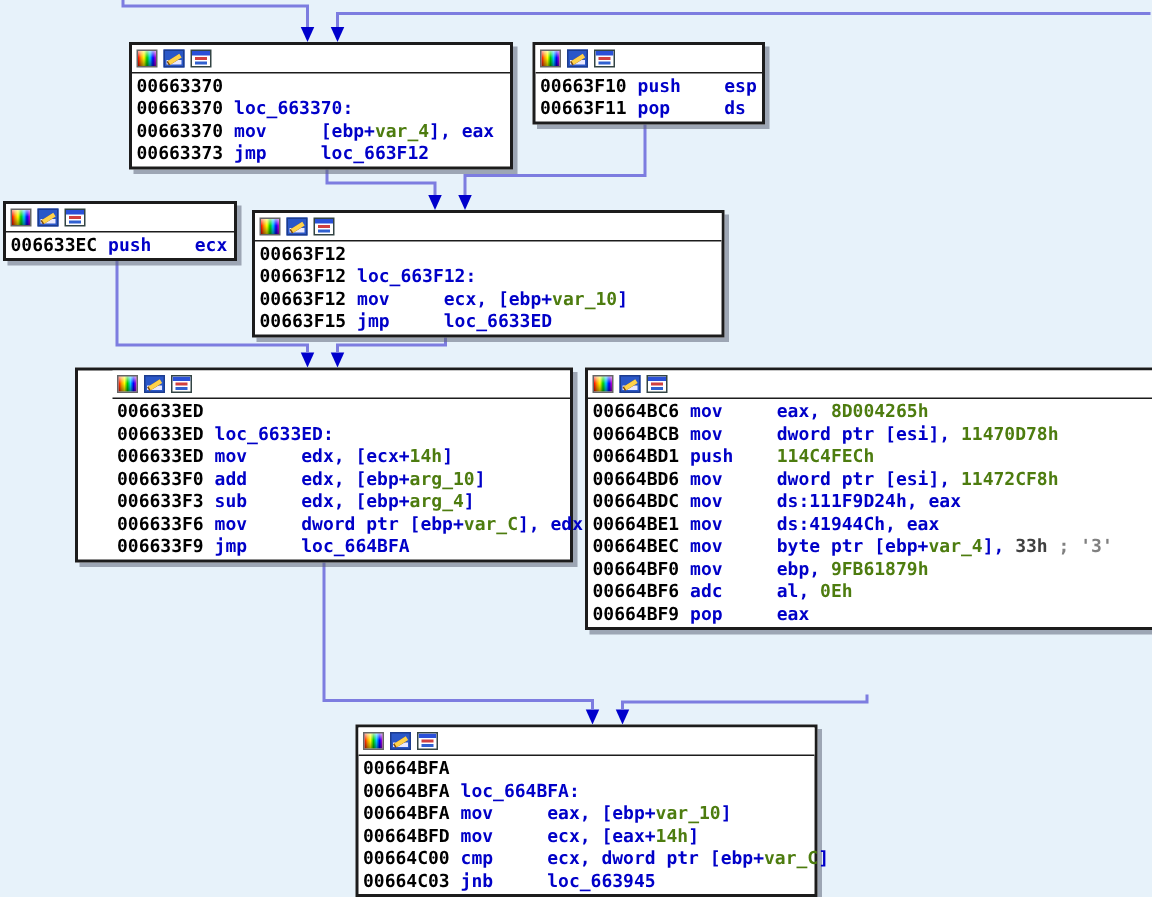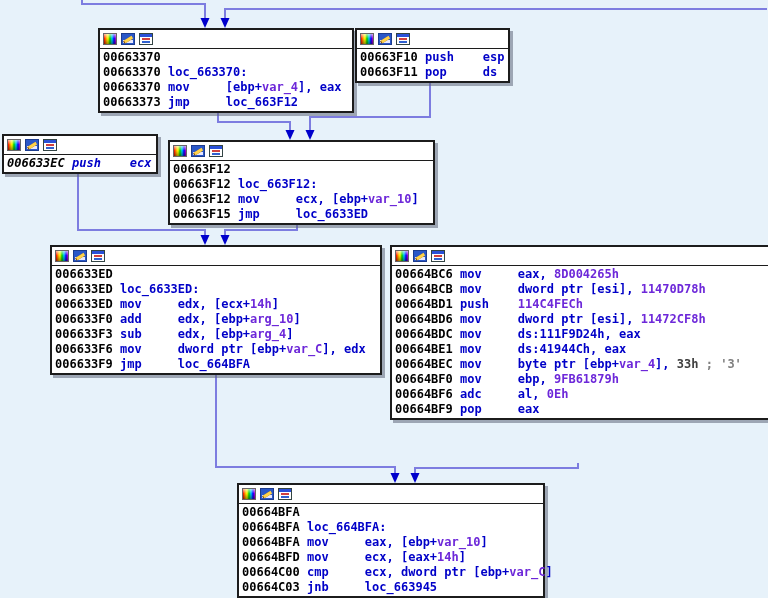--- a/index.html
+++ b/index.html
@@ -36,21 +36,21 @@
   .icon-group { background:#ffffff; border:1px solid #344; }
   .icon-group::before { content:""; display:block; height:3px; background:#2a50d8; margin-bottom:1px; }
   .icon-group::after {
     content:""; display:block; height:2px; margin:0 2px; background:#d04040;
     box-shadow:0 3px 0 #3060d0;
   }
   .code { padding:1px 2px 1px 3px; }
   .line { height:15px; line-height:15px; font-size:12px; font-weight:bold; white-space:pre; }
   .seg-addr  { color:#000000; }
   .seg-code  { color:#0000c8; }
-  .seg-ident { color:#6d28d9; }
+  .seg-ident { color:#4d7c0f; }
   .seg-imm   { color:#404040; }
   .seg-cmt   { color:#808080; }
 </style>
 </head>
 <body>
 
 <div id="canvas" style="width: 768px; height: 598px; background: rgb(231, 242, 250);">
   <svg id="edges" viewBox="0 0 768 598">
       <polygon points="200.5,18 209.5,18 205,28" fill="#0000cc"></polygon>
       <polyline points="82,0 82,4 205,4 205,18" fill="none" stroke="#7d7de0" stroke-width="2"></polyline>
@@ -64,21 +64,21 @@
       <polyline points="78,171 78,230 205,230 205,235" fill="none" stroke="#7d7de0" stroke-width="2"></polyline>
       <polygon points="220.5,235 229.5,235 225,245" fill="#0000cc"></polygon>
       <polyline points="297,223 297,230 225,230 225,235" fill="none" stroke="#7d7de0" stroke-width="2"></polyline>
       <polygon points="390.5,473 399.5,473 395,483" fill="#0000cc"></polygon>
       <polyline points="216,373 216,467 395,467 395,473" fill="none" stroke="#7d7de0" stroke-width="2"></polyline>
       <polygon points="410.5,473 419.5,473 415,483" fill="#0000cc"></polygon>
       <polyline points="578,463 578,468 415,468 415,473" fill="none" stroke="#7d7de0" stroke-width="2"></polyline>
       <polyline points="395,595 395,598" fill="none" stroke="#d87272" stroke-width="2"></polyline>
       <polyline points="418,595 418,598" fill="none" stroke="#4ca64c" stroke-width="2"></polyline>
     </svg>
-<div class="block" style="left: 98px; top: 28px; width: 256px;">
+<div class="block" style="left: 86px; top: 28px; width: 256px;">
       <div class="block-header">
         <span class="icon icon-palette"></span>
         <span class="icon icon-edit"></span>
         <span class="icon icon-group"></span>
       </div>
       <div class="code">
         <div class="line"><span class="seg-addr">00663370</span></div>
         <div class="line"><span class="seg-addr">00663370 </span><span class="seg-code">loc_663370:</span></div>
         <div class="line"><span class="seg-addr">00663370 </span><span class="seg-code">mov     [ebp+</span><span class="seg-ident">var_4</span><span class="seg-code">], eax</span></div>
         <div class="line"><span class="seg-addr">00663373 </span><span class="seg-code">jmp     loc_663F12</span></div>
@@ -88,44 +88,44 @@
       <div class="block-header">
         <span class="icon icon-palette"></span>
         <span class="icon icon-edit"></span>
         <span class="icon icon-group"></span>
       </div>
       <div class="code">
         <div class="line"><span class="seg-addr">00663F10 </span><span class="seg-code">push    esp</span></div>
         <div class="line"><span class="seg-addr">00663F11 </span><span class="seg-code">pop     ds</span></div>
       </div>
     </div>
-    <div class="block" style="left: 2px; top: 134px; width: 156px; font-style: italic;">
+    <div class="block" style="left: 2px; top: 134px; width: 156px;">
       <div class="block-header">
         <span class="icon icon-palette"></span>
         <span class="icon icon-edit"></span>
         <span class="icon icon-group"></span>
       </div>
       <div class="code">
         <div class="line"><span class="seg-addr">006633EC </span><span class="seg-code">push    ecx</span></div>
       </div>
     </div>
-    <div class="block" style="left: 168px; top: 140px; width: 267px;">
+    <div class="block" style="left: 168px; top: 140px; width: 315px;">
       <div class="block-header">
         <span class="icon icon-palette"></span>
         <span class="icon icon-edit"></span>
         <span class="icon icon-group"></span>
       </div>
       <div class="code">
         <div class="line"><span class="seg-addr">00663F12</span></div>
         <div class="line"><span class="seg-addr">00663F12 </span><span class="seg-code">loc_663F12:</span></div>
         <div class="line"><span class="seg-addr">00663F12 </span><span class="seg-code">mov     ecx, [ebp+</span><span class="seg-ident">var_10</span><span class="seg-code">]</span></div>
         <div class="line"><span class="seg-addr">00663F15 </span><span class="seg-code">jmp     loc_6633ED</span></div>
       </div>
     </div>
-    <div class="block" style="left: 50px; top: 245px; width: 332px;">
+    <div class="block" style="left: 50px; top: 245px; width: 332px; padding-left: 23px;">
       <div class="block-header">
         <span class="icon icon-palette"></span>
         <span class="icon icon-edit"></span>
         <span class="icon icon-group"></span>
       </div>
       <div class="code">
         <div class="line"><span class="seg-addr">006633ED</span></div>
         <div class="line"><span class="seg-addr">006633ED </span><span class="seg-code">loc_6633ED:</span></div>
         <div class="line"><span class="seg-addr">006633ED </span><span class="seg-code">mov     edx, [ecx+</span><span class="seg-ident">14h</span><span class="seg-code">]</span></div>
         <div class="line"><span class="seg-addr">006633F0 </span><span class="seg-code">add     edx, [ebp+</span><span class="seg-ident">arg_10</span><span class="seg-code">]</span></div>

